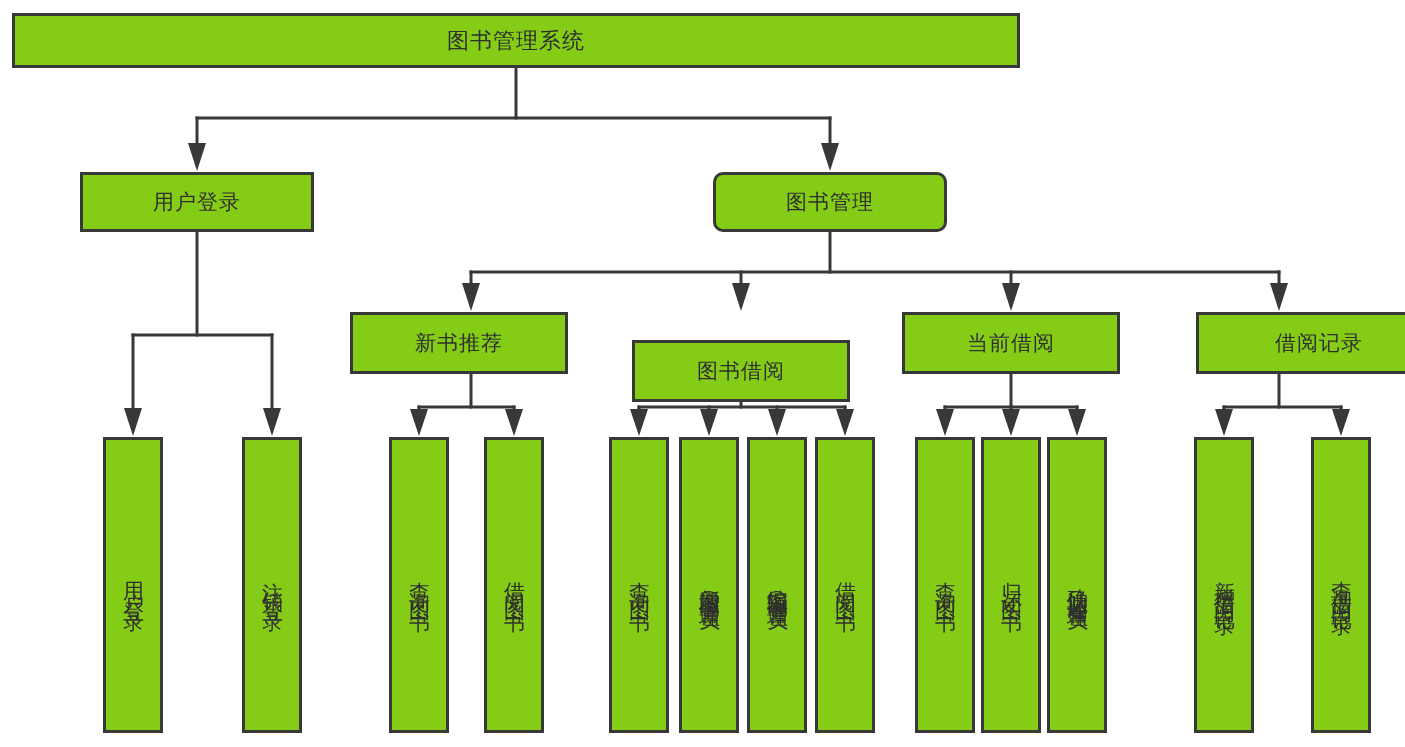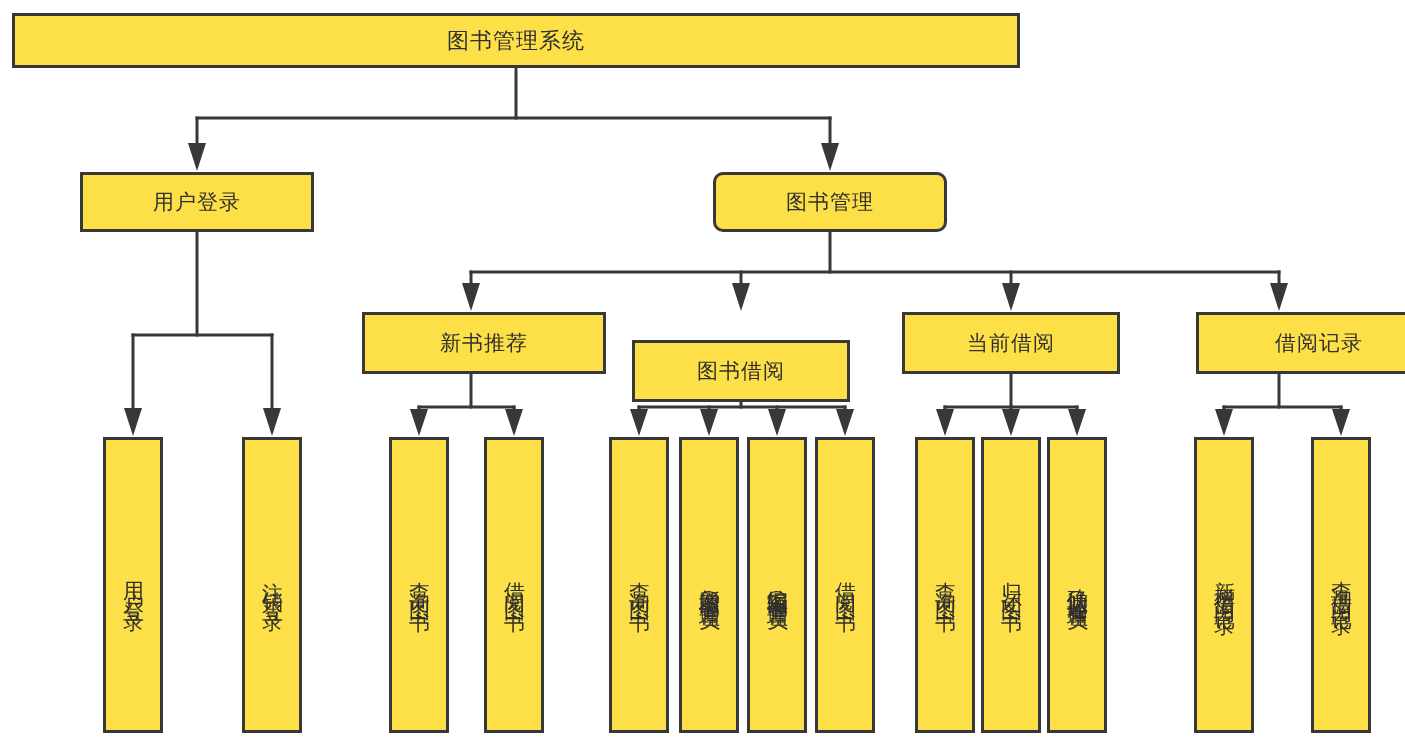--- a/index.html
+++ b/index.html
@@ -12,21 +12,21 @@
     position:relative; width:1405px; height:747px;
     background:var(--bg); overflow:hidden;
     font-family:"DejaVu Sans","Liberation Sans",sans-serif;
     color:var(--text);
   }
   .connectors{position:absolute;left:0;top:0;width:1405px;height:747px;}
   .connectors line{stroke:var(--line);stroke-width:3;stroke-linecap:square;}
   .connectors polygon{fill:var(--line);stroke:none;}
   .node{
     position:absolute; box-sizing:border-box;
-    border:3px solid var(--border); background:#fde047;
+    border:3px solid var(--border); background:#84cc16;
     display:flex; align-items:center; justify-content:center;
     font-size:21px; letter-spacing:1px; color:var(--text);
   }
   .node.root{font-size:22px;}
   .node.v{letter-spacing:0;}
   .node.v span{
     writing-mode:vertical-rl; text-orientation:upright;
     letter-spacing:10px; font-size:21px; line-height:1;
   }
   .node.v.len6 span{letter-spacing:7px;}
@@ -115,21 +115,21 @@
       <line x1="1341" y1="407" x2="1341" y2="418"></line>
       <polygon points="1341,436 1332,409 1350,409"></polygon>
     </g>
   </svg>
 
   <div class="node root" style="left:12px;top:13px;width:1008px;height:55px;">图书管理系统</div>
 
   <div class="node" style="left:80px;top:172px;width:234px;height:60px;">用户登录</div>
   <div class="node" style="left:713px;top:172px;width:234px;height:60px;border-radius:10px;">图书管理</div>
 
-  <div class="node" style="left:362px;top:312px;width:244px;height:62px;text-align:right;">新书推荐</div>
+  <div class="node" style="left:350px;top:312px;width:218px;height:62px;text-align:right;">新书推荐</div>
   <div class="node" style="left:632px;top:312px;width:218px;height:62px;margin-top:28px;">图书借阅</div>
   <div class="node" style="left:902px;top:312px;width:218px;height:62px;">当前借阅</div>
   <div class="node" style="left:1196px;top:312px;width:218px;height:62px;padding-left:28px;">借阅记录</div>
 
   <div class="node v" style="left:103px;top:437px;width:60px;height:296px;">
     <span>用户登录</span>
   </div>
   <div class="node v" style="left:242px;top:437px;width:60px;height:296px;">
     <span>注销登录</span>
   </div>

